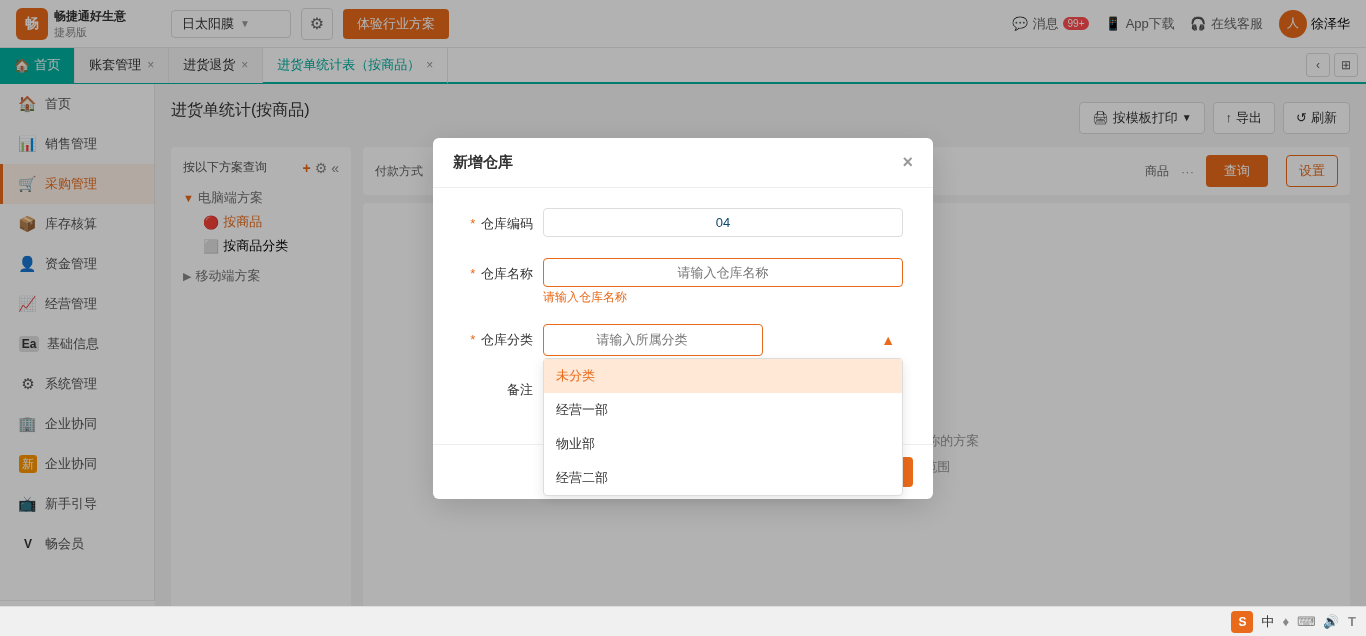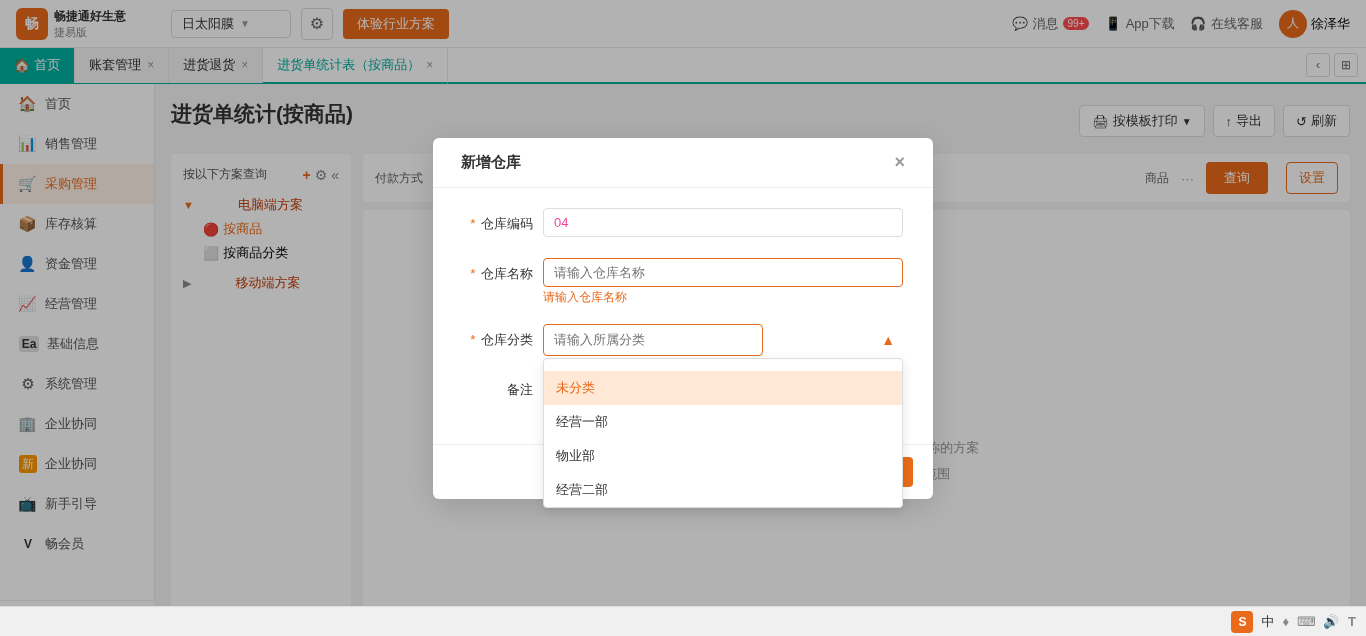--- a/index.html
+++ b/index.html
@@ -132,29 +132,29 @@
 
     
     .content-area {
       flex: 1;
       padding: 16px;
       background: #f5f5f5;
       overflow: auto;
       position: relative;
     }
     .page-title {
-      font-size: 21px; font-weight: bold; color: #333; margin-bottom: 14px;
+      font-size: 16px; font-weight: normal; color: #333; margin-bottom: 14px;
     }
     .toolbar-right { display: flex; align-items: center; gap: 8px; }
     .btn-primary { background: #e96a1a; color: #fff; border: none; border-radius: 4px; padding: 6px 18px; cursor: pointer; font-size: 13px; }
     .btn-secondary { background: #fff; color: #333; border: 1px solid #ddd; border-radius: 4px; padding: 6px 12px; cursor: pointer; font-size: 13px; display: flex; align-items: center; gap: 4px; }
     .btn-outline { background: #fff; color: #e96a1a; border: 1px solid #e96a1a; border-radius: 4px; padding: 6px 12px; cursor: pointer; font-size: 13px; }
     .tree-item { display: flex; align-items: center; padding: 3px 0; cursor: pointer; }
     .tree-arrow { margin-right: 4px; color: #e96a1a; font-size: 11px; }
-    .tree-text { font-size: 13px; color: #c2410c; margin-left: 40px; }
+    .tree-text { font-size: 13px; color: #737373; }
     .tree-child { padding-left: 20px; }
     .tree-child-item { display: flex; align-items: center; padding: 3px 0; cursor: pointer; }
     .tree-active { color: #e96a1a; }
     .filter-select { border: 1px solid #ddd; border-radius: 4px; padding: 4px 24px 4px 8px; font-size: 13px; appearance: none; }
     .select-wrap { position: relative; }
     .select-wrap::after { content: '▼'; position: absolute; right: 6px; top: 50%; transform: translateY(-50%); font-size: 9px; color: #999; pointer-events: none; }
 
     
     .overlay {
       position: fixed; top: 0; left: 0; width: 100%; height: 100%;
@@ -166,34 +166,35 @@
     
     .modal {
       background: #fff;
       border-radius: 6px;
       width: 500px;
       box-shadow: 0 8px 32px rgba(0,0,0,0.15);
       position: relative;
       overflow: visible;
     }
     .modal-header {
-      padding: 14px 28px;
+      padding: 14px 20px;
       border-bottom: 1px solid #eee;
       display: flex; align-items: center; justify-content: space-between;
       font-size: 15px; font-weight: bold; color: #333;
     }
     .modal-close { cursor: pointer; color: #999; font-size: 18px; }
     .modal-body { padding: 20px 30px 20px 30px; }
     .form-row { display: flex; align-items: flex-start; margin-bottom: 18px; }
     .form-label { width: 80px; text-align: right; padding-right: 10px; font-size: 13px; color: #333; line-height: 32px; flex-shrink: 0; }
     .form-label .required { color: #e96a1a; margin-right: 2px; }
     .form-control {
       flex: 1; border: 1px solid #ddd; border-radius: 4px;
-      padding: 6px 10px; font-size: 13px; color: #ec4899; outline: none;
+      padding: 6px 10px; font-size: 13px; color: #0c4a6e; outline: none;
       height: 32px;
+      text-align: center;
     }
     .form-control.error { border-color: #e96a1a; }
     .error-msg { color: #e96a1a; font-size: 12px; margin-top: 2px; }
     .form-field-wrap { flex: 1; display: flex; flex-direction: column; position: relative; }
     .modal-footer { padding: 12px 20px; border-top: 1px solid #eee; display: flex; justify-content: flex-end; gap: 10px; }
 
     
     .category-dropdown {
       position: absolute;
       top: 100%;
@@ -201,21 +202,21 @@
       background: #fff;
       border: 1px solid #ddd;
       border-radius: 4px;
       z-index: 200;
       box-shadow: 0 4px 12px rgba(0,0,0,0.1);
       margin-top: 2px;
     }
     .dropdown-item {
       padding: 8px 12px; cursor: pointer; font-size: 13px; color: #333;
     }
-    .dropdown-item.selected { background: #ffe8d6; color: #e96a1a; margin-top: 12px; }
+    .dropdown-item.selected { background: #ffe8d6; color: #e96a1a; }
 
     
     .input-with-icon { position: relative; }
     .input-with-icon .form-control { padding-right: 32px; }
     .input-chevron { position: absolute; right: 8px; top: 50%; transform: translateY(-50%); cursor: pointer; color: #e96a1a; font-size: 14px; }
 
     
     .notif-badge { background: #ff4d4f; color: #fff; font-size: 10px; border-radius: 8px; padding: 1px 5px; }
 
     

